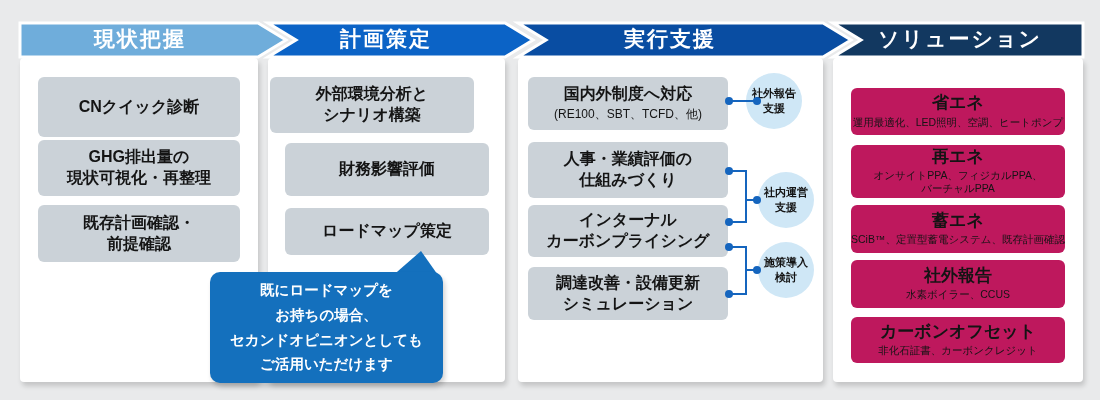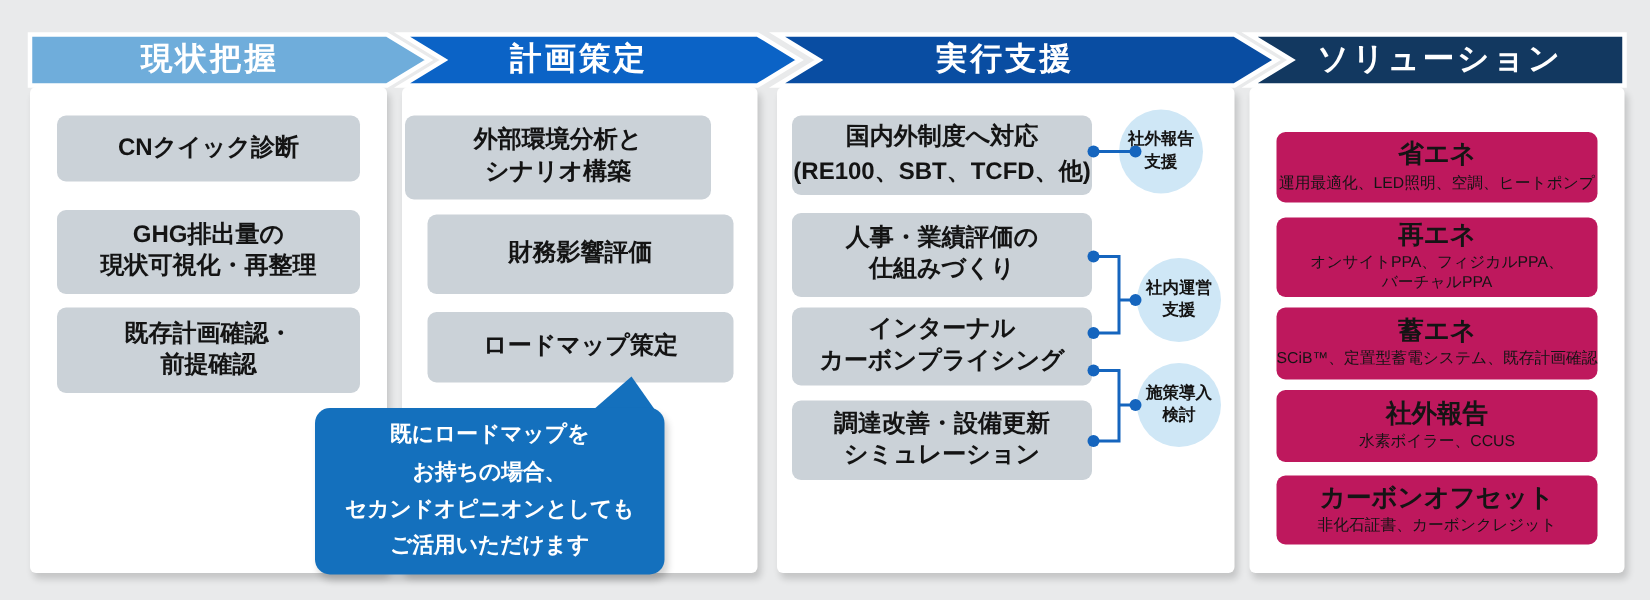--- a/index.html
+++ b/index.html
@@ -23,21 +23,21 @@
     z-index:6;
   }
   
   .stepbox{
     position:absolute;background:#cbd2d8;border-radius:6px;
     display:flex;flex-direction:column;align-items:center;justify-content:center;
     text-align:center;color:#141414;font-weight:bold;font-size:16px;line-height:1.3;
     z-index:3;
   }
   .multiline{white-space:pre-line;}
-  .stepbox .sub{font-size:16px;margin-top:2px;font-weight:bold;}
+  .stepbox .sub{font-size:12px;margin-top:2px;font-weight:normal;}
   
   .badge{
     position:absolute;width:56px;height:56px;border-radius:50%;
     background:#cfe7f6;display:flex;align-items:center;justify-content:center;
     text-align:center;font-size:11px;font-weight:bold;color:#141414;line-height:1.4;
     z-index:4;
   }
   
   .solbox{
     position:absolute;left:851px;width:214px;background:#be185d;border-radius:6px;
@@ -79,21 +79,21 @@
   <div class="hlabel" style="left:20px;width:240px;">現状把握</div>
   <div class="hlabel" style="left:278px;width:216px;">計画策定</div>
   <div class="hlabel" style="left:542px;width:256px;">実行支援</div>
   <div class="hlabel" style="left:846px;width:228px;">ソリューション</div>
 
   <div class="panel" style="left:20px;width:238px;"></div>
   <div class="panel" style="left:268px;width:237px;"></div>
   <div class="panel" style="left:518px;width:305px;"></div>
   <div class="panel" style="left:833px;width:250px;"></div>
 
-  <div class="stepbox multiline" style="left:38px;top:77px;width:202px;height:44px;">CNクイック診断</div>
+  <div class="stepbox multiline" style="left:38px;top:77px;width:202px;height:60px;">CNクイック診断</div>
   <div class="stepbox multiline" style="left:38px;top:140px;width:202px;height:56px;">GHG排出量の
 現状可視化・再整理</div>
   <div class="stepbox multiline" style="left:38px;top:205px;width:202px;height:57px;">既存計画確認・
 前提確認</div>
 
   <div class="stepbox multiline" style="left:270px;top:77px;width:204px;height:56px;">外部環境分析と
 シナリオ構築</div>
   <div class="stepbox multiline" style="left:285px;top:143px;width:204px;height:53px;">財務影響評価</div>
   <div class="stepbox multiline" style="left:285px;top:208px;width:204px;height:47px;">ロードマップ策定</div>
 

